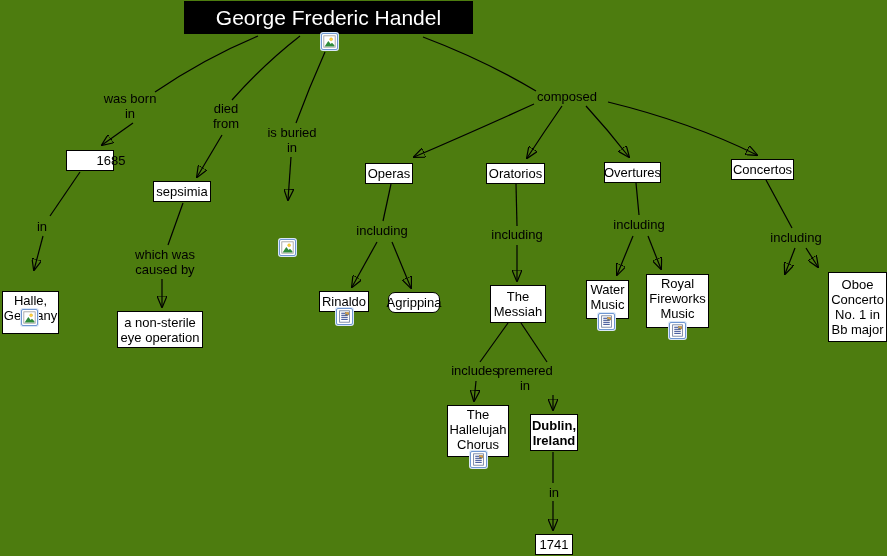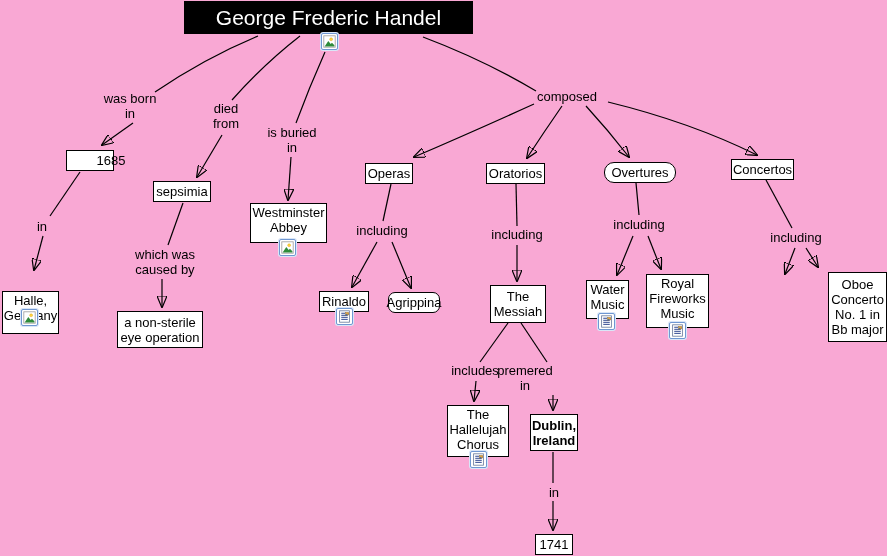--- a/index.html
+++ b/index.html
@@ -1,16 +1,16 @@
 <!DOCTYPE html>
 <html><head>
 <meta charset="utf-8">
 <style>
   html,body{margin:0;padding:0;background:#fff;}
-  .stage{position:relative;width:887px;height:556px;background:#f9a8d4;overflow:hidden;
+  .stage{position:relative;width:887px;height:556px;background:#4d7c0f;overflow:hidden;
          font-family:"Liberation Sans",sans-serif;}
   .edges{position:absolute;left:0;top:0;width:887px;height:556px;}
   .edges path{fill:none;stroke:#000;stroke-width:1.2px;}
   .node{position:absolute;box-sizing:border-box;border:1px solid #000;background:#fff;
         display:flex;align-items:center;justify-content:center;text-align:center;
         font-size:13px;line-height:15px;color:#000;padding:1px 2px;z-index:2;}
   .label{position:absolute;text-align:center;font-size:13px;line-height:15px;color:#000;z-index:1;}
   .title-node{position:absolute;left:184px;top:1px;width:289px;height:33px;box-sizing:border-box;
         background:#000;color:#fff;display:flex;align-items:center;justify-content:center;
         font-size:21px;z-index:2;}
@@ -65,30 +65,29 @@
     <path marker-end="url(#arrow)" d="M795,248 L785,274"></path>
     <path marker-end="url(#arrow)" d="M806,248 L818,267"></path>
   </svg>
 
   <div class="title-node">George Frederic Handel</div>
 
   <div class="node" style="left:66px;top:150px;width:38px;height:21px;padding-left:44px;">1685</div>
   <div class="node" style="left:2px;top:291px;width:57px;height:43px;align-items:flex-start;">Halle, Germany</div>
   <div class="node" style="left:153px;top:181px;width:58px;height:21px;">sepsimia</div>
   <div class="node" style="left:117px;top:311px;width:86px;height:37px;">a non-sterile eye operation</div>
-  <div class="node" style="left:250px;top:203px;width:77px;height:40px;align-items:flex-start;">Westminster Abbey</div>
   <div class="node" style="left:365px;top:163px;width:48px;height:21px;">Operas</div>
   <div class="node" style="left:319px;top:291px;width:50px;height:21px;">Rinaldo</div>
   <div class="node" style="left:388px;top:292px;width:52px;height:21px;border-radius:7px;">Agrippina</div>
   <div class="node" style="left:486px;top:163px;width:59px;height:21px;">Oratorios</div>
   <div class="node" style="left:447px;top:405px;width:62px;height:52px;align-items:flex-start;">The Hallelujah Chorus</div>
   <div class="node" style="left:490px;top:285px;width:56px;height:38px;">The Messiah</div>
   <div class="node" style="left:530px;top:414px;width:48px;height:37px;font-weight:bold;">Dublin, Ireland</div>
   <div class="node" style="left:535px;top:534px;width:38px;height:21px;">1741</div>
-  <div class="node" style="left:604px;top:162px;width:72px;height:21px;border-radius:10px;">Overtures</div>
+  <div class="node" style="left:604px;top:162px;width:57px;height:21px;">Overtures</div>
   <div class="node" style="left:586px;top:280px;width:43px;height:39px;align-items:flex-start;">Water Music</div>
   <div class="node" style="left:646px;top:274px;width:63px;height:54px;align-items:flex-start;">Royal Fireworks Music</div>
   <div class="node" style="left:731px;top:159px;width:63px;height:21px;">Concertos</div>
   <div class="node" style="left:828px;top:272px;width:59px;height:70px;">Oboe Concerto No. 1 in Bb major</div>
 
   <div class="label" style="left:98px;top:91px;width:64px;">was born in</div>
   <div class="label" style="left:30px;top:219px;width:24px;">in</div>
   <div class="label" style="left:204px;top:101px;width:44px;">died from</div>
   <div class="label" style="left:125px;top:247px;width:80px;">which was caused by</div>
   <div class="label" style="left:262px;top:125px;width:60px;">is buried in</div>

